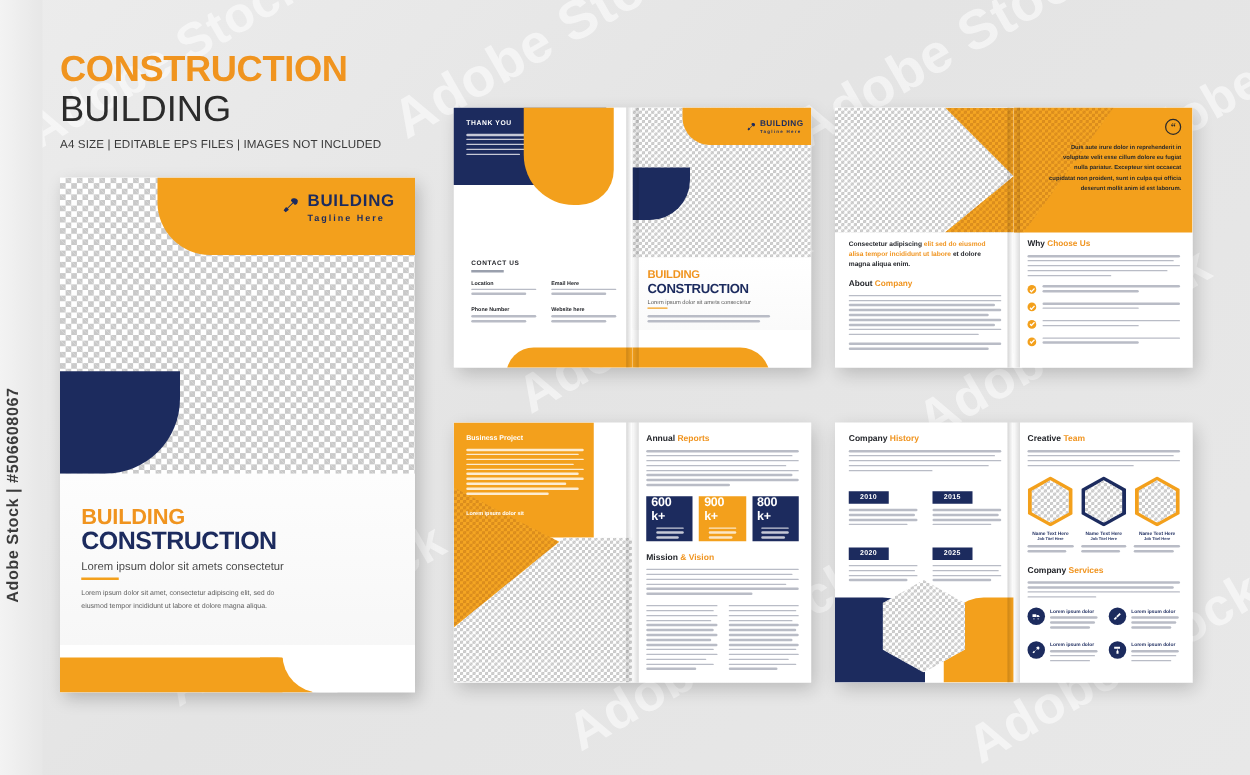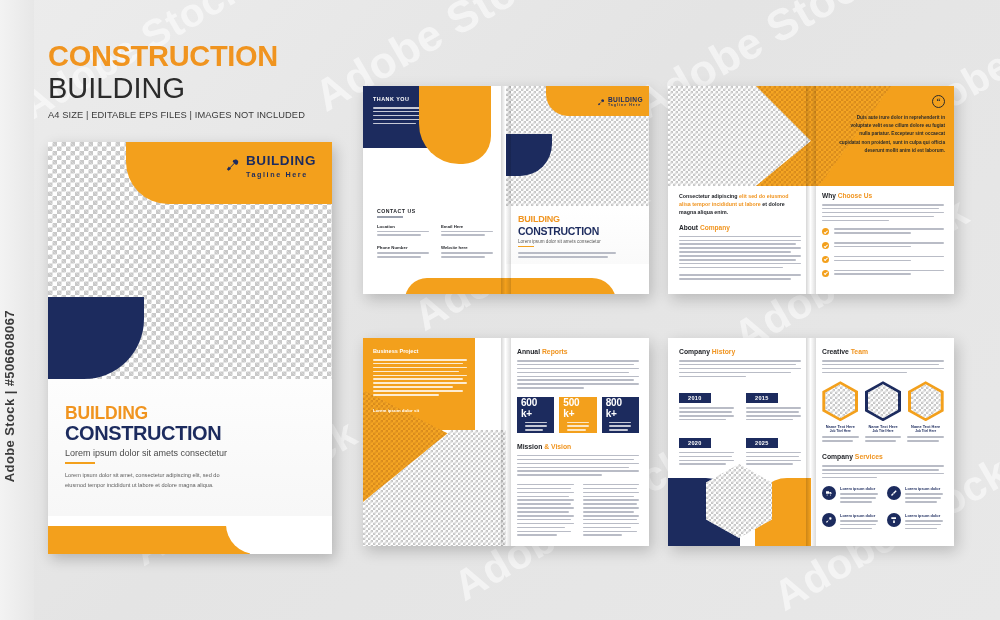--- a/index.html
+++ b/index.html
@@ -402,21 +402,21 @@
         <div style="display:flex;gap:5px;margin-top:8px">
           <div class="statbox" style="background:#1c2b5e">
             <div class="num">600 k+</div>
             <div class="lines sl">
                 <div class="ln w100 light"></div>
                 <div class="ln w100 light"></div>
                 <div class="ln w85 light"></div>
               </div>
           </div>
           <div class="statbox" style="background:#f3a01c">
-            <div class="num">500 k+</div>
+            <div class="num">900 k+</div>
             <div class="lines sl">
                 <div class="ln w100 light"></div>
                 <div class="ln w100 light"></div>
                 <div class="ln w85 light"></div>
               </div>
           </div>
           <div class="statbox" style="background:#1c2b5e">
             <div class="num">800 k+</div>
             <div class="lines sl">
                 <div class="ln w100 light"></div>

